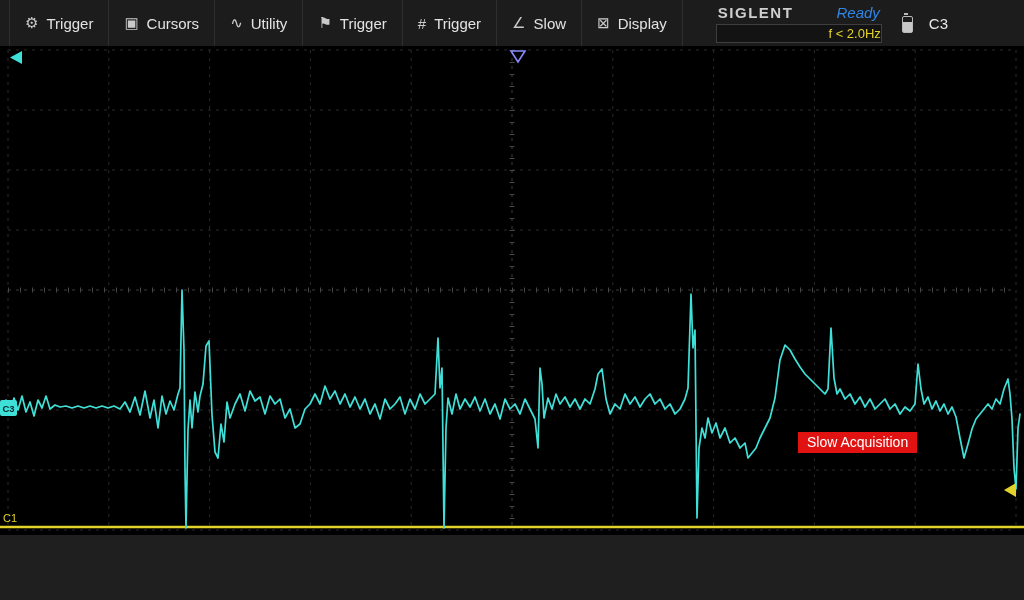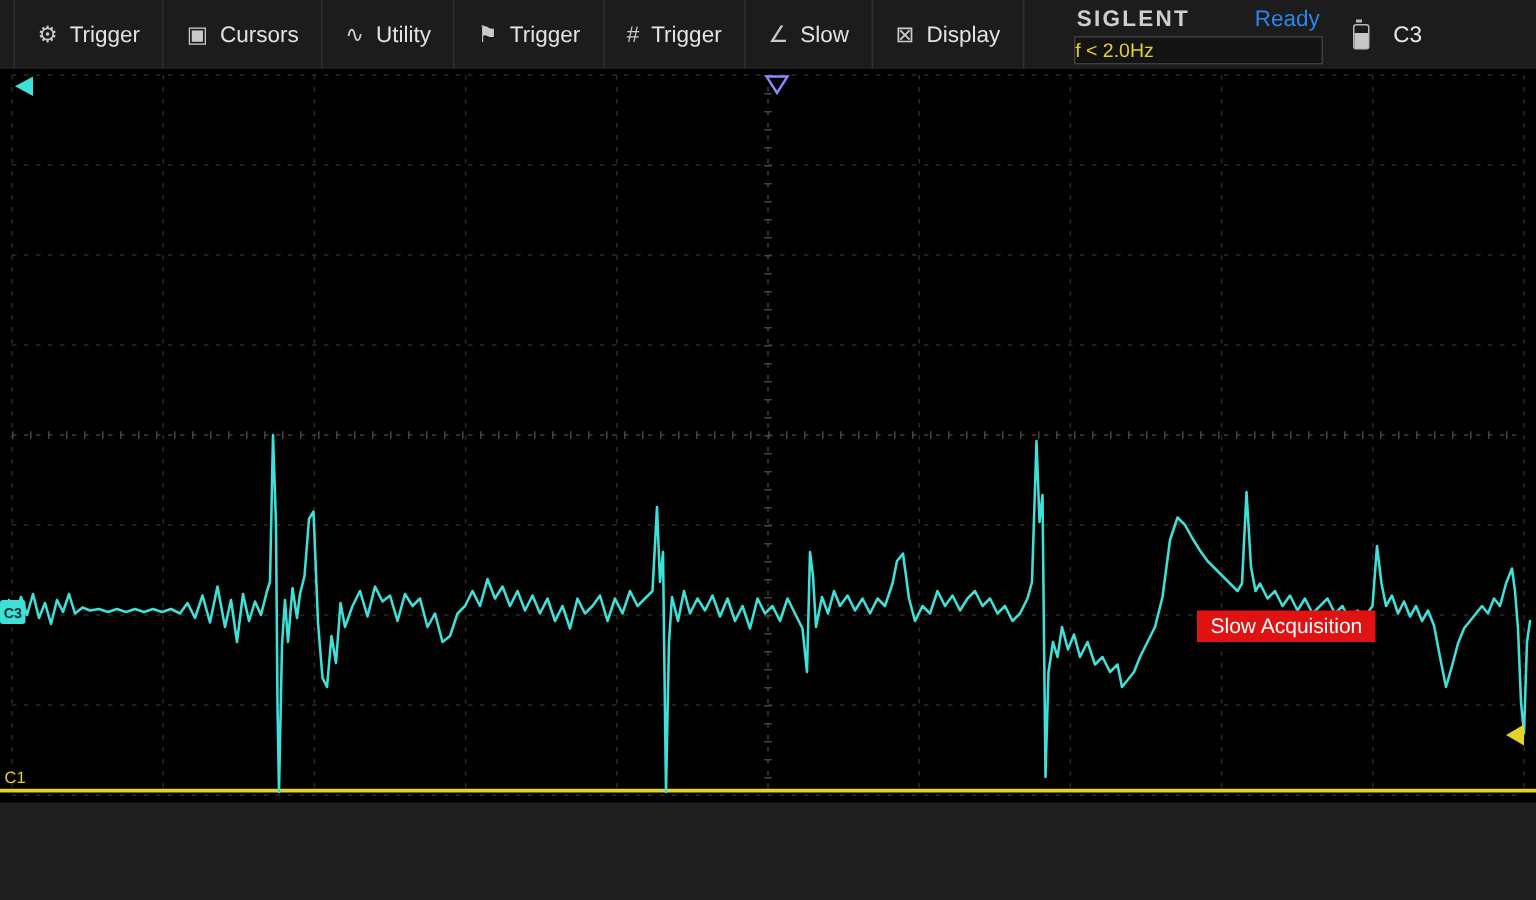--- a/index.html
+++ b/index.html
@@ -8,32 +8,32 @@
   
   .topbar{position:absolute;top:0;left:0;width:1024px;height:46px;background:#1c1c1c;
           display:flex;align-items:stretch;z-index:4;}
   .menu-item{display:flex;align-items:center;gap:8px;padding:0 15px;border-right:1px solid #2e2e2e;
              color:#e2e2e2;font-size:15px;cursor:default;white-space:nowrap;}
   .menu-item:first-child{margin-left:9px;border-left:1px solid #2e2e2e;}
   .mi-icon{font-size:15px;color:#c9c9c9;}
   .brand-area{margin-left:auto;display:flex;flex-direction:column;padding-top:4px;width:166px;}
   .brand-row{display:flex;justify-content:space-between;align-items:center;padding:0 2px;}
   .brand{color:#cfcfcf;font-weight:bold;font-size:15px;letter-spacing:1.5px;}
-  .ready{color:#2e86e8;font-size:15px;}
+  .ready{color:#2e86e8;font-size:15px;font-style:italic;}
   .freq-box{border:1px solid #3e3e3e;background:#131313;margin-top:3px;height:17px;
-            display:flex;align-items:center;justify-content:flex-start;color:#e3d22b;font-size:13px;}
+            display:flex;align-items:center;justify-content:flex-end;color:#e3d22b;font-size:13px;}
   .battery{width:9px;height:15px;border:1px solid #b8b8b8;border-radius:2px;margin:16px 6px 0 20px;
            position:relative;background:linear-gradient(to top,#c8c8c8 65%,transparent 65%);}
   .battery::before{content:'';position:absolute;top:-4px;left:1.5px;width:4px;height:2px;background:#b8b8b8;}
   .chan-label{color:#e8e8e8;font-size:15px;display:flex;align-items:center;padding:0 10px;margin-right:66px;}
 
   
   #scope{position:absolute;top:0;left:0;width:1024px;height:600px;background:#000;}
   #scope-svg{position:absolute;top:0;left:0;}
-  .slow-acq{position:absolute;left:798px;top:407px;background:#e01212;color:#fff;
+  .slow-acq{position:absolute;left:798px;top:432px;background:#e01212;color:#fff;
             font-size:14px;padding:2px 9px 3px;z-index:3;white-space:nowrap;}
 
   
   .footer{position:absolute;top:535px;left:0;width:1024px;height:65px;background:#1f1f1f;z-index:4;}
 </style>
 </head>
 <body>
 
 <div id="app">
 

